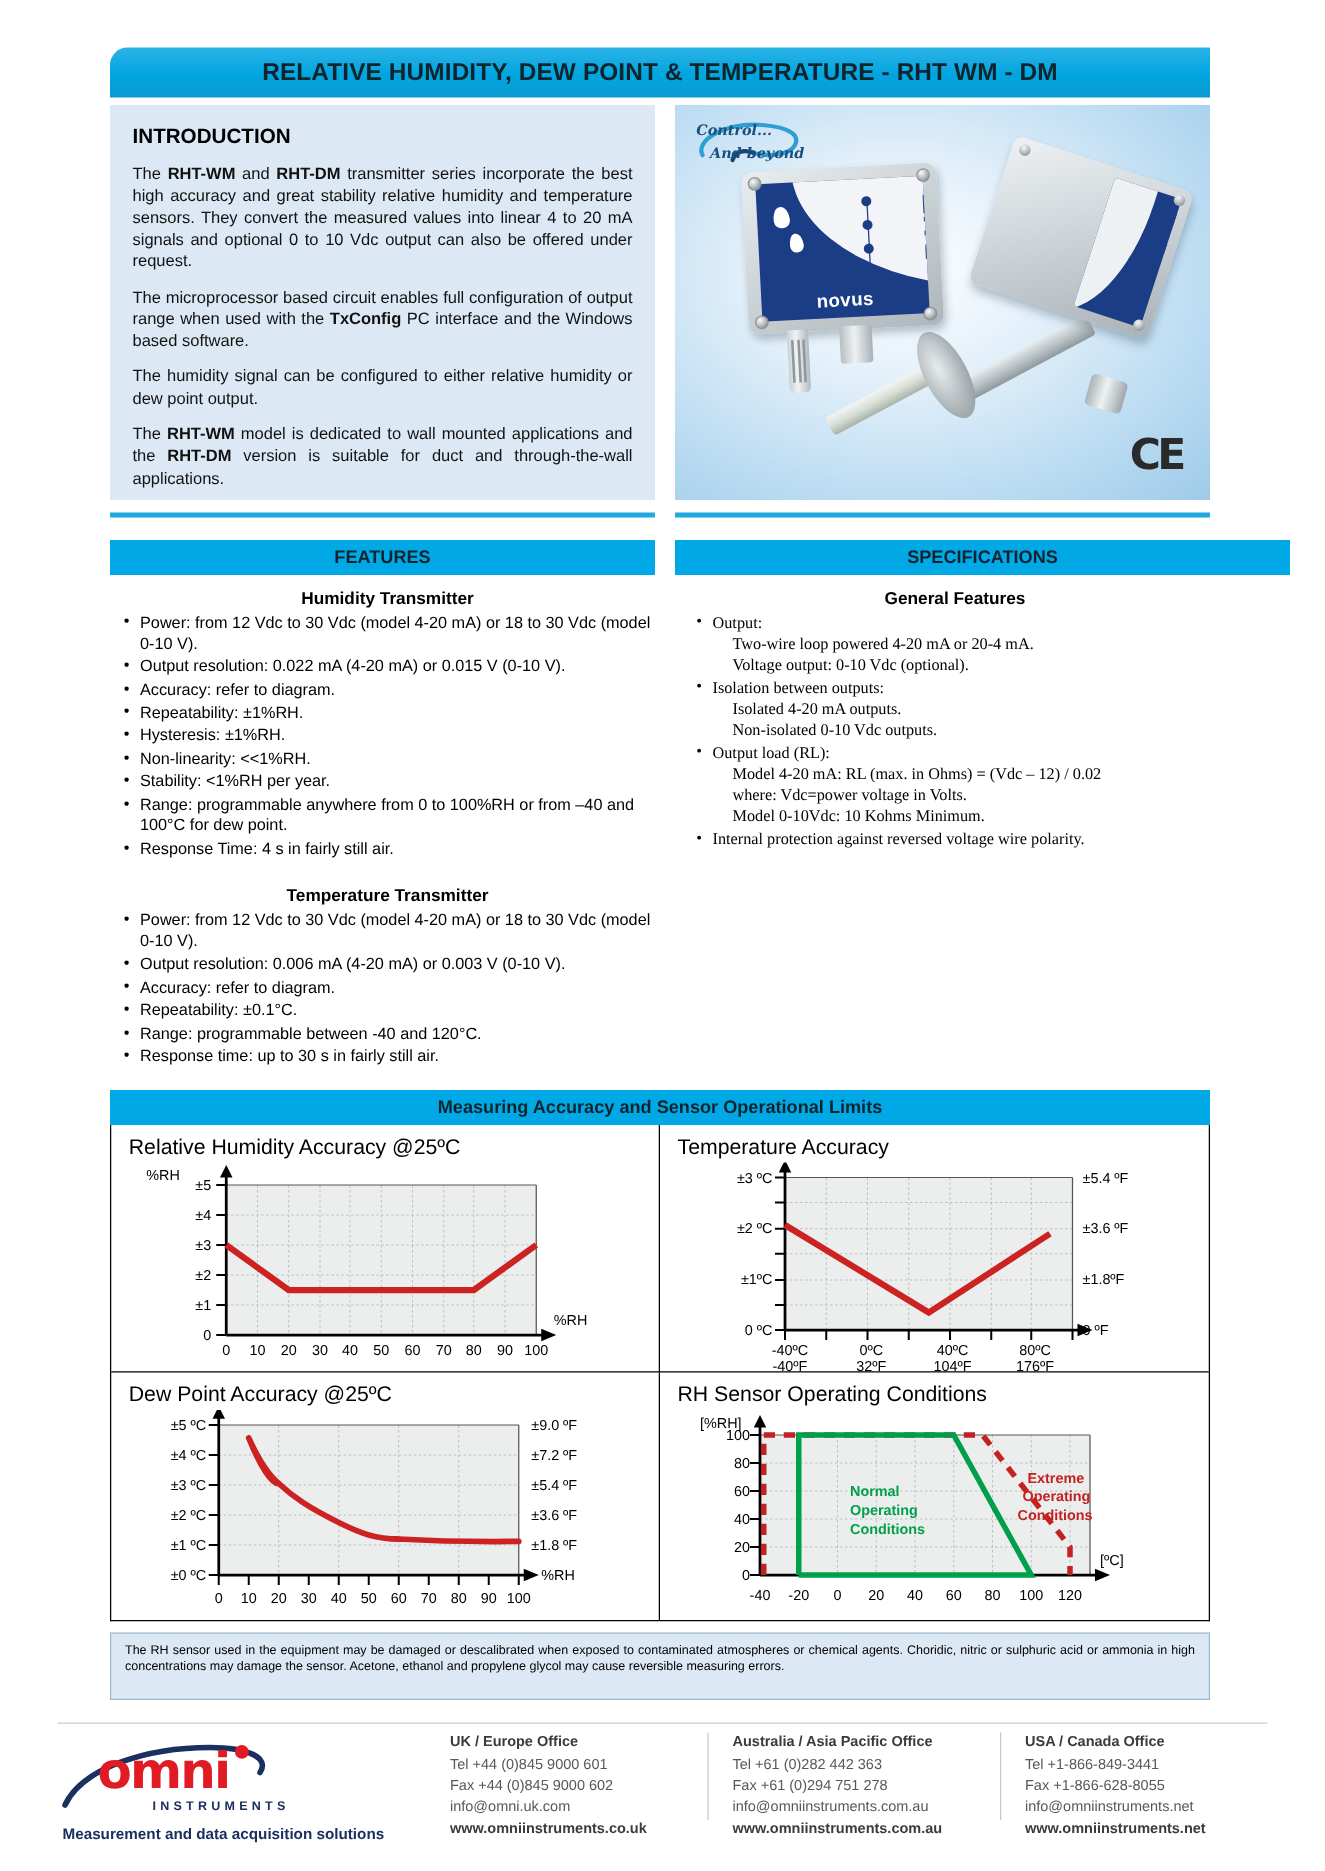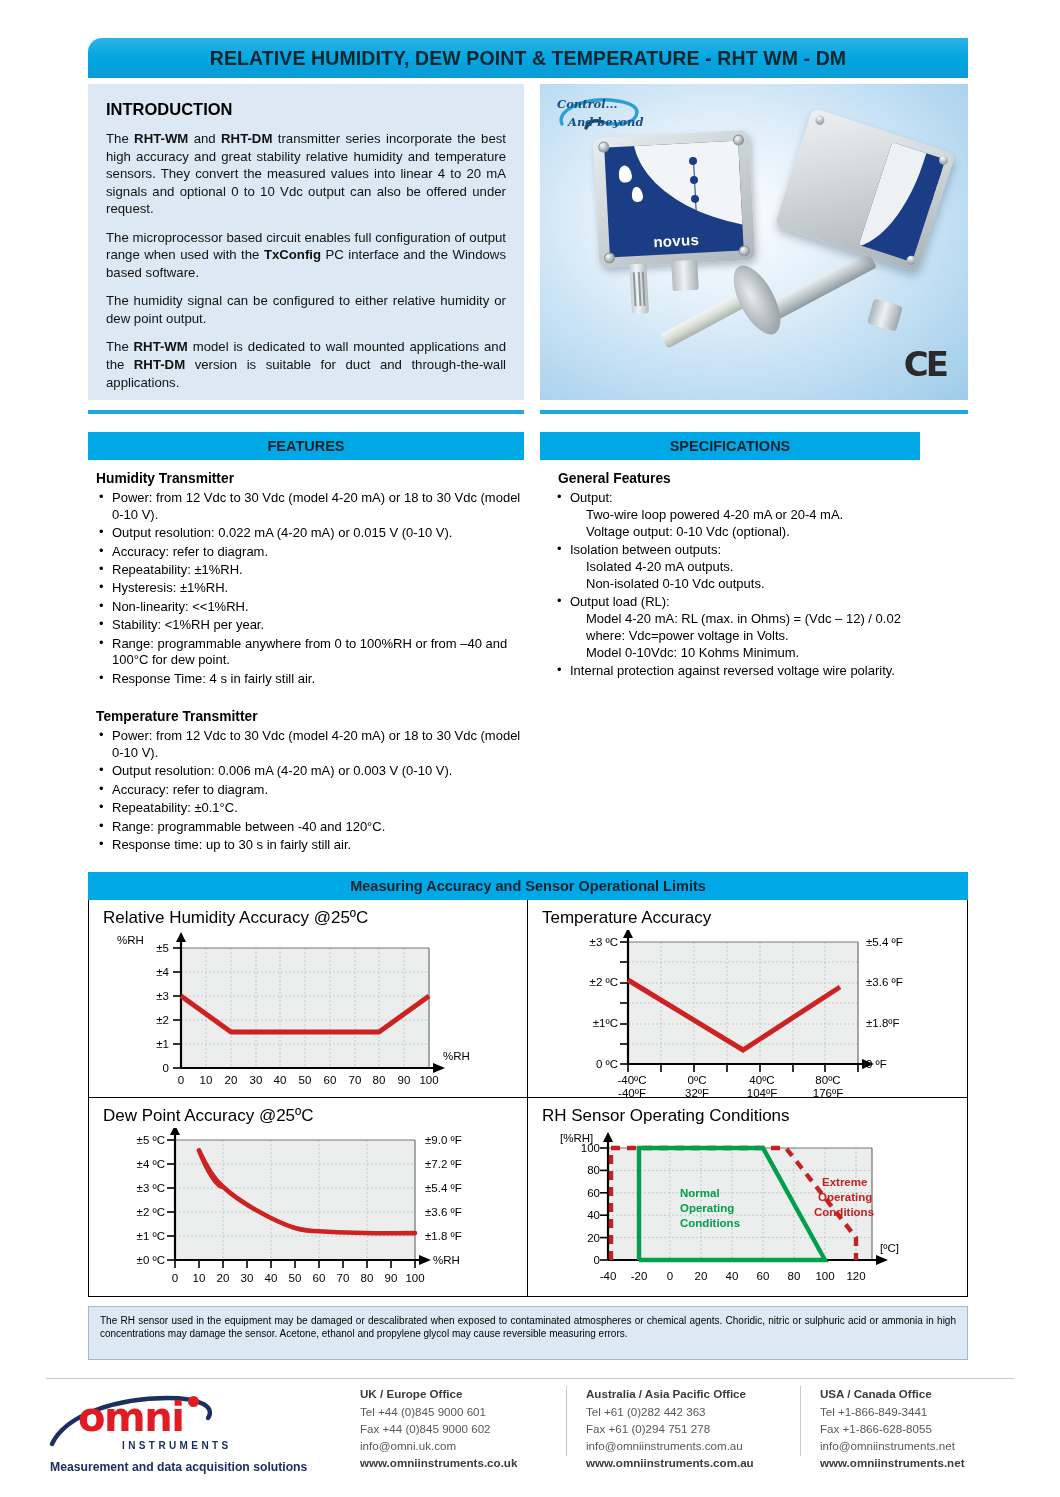--- a/index.html
+++ b/index.html
@@ -176,31 +176,31 @@
     position: absolute; height: 4px; background: #22a8e0;
   }
   .sec-banner {
     position: absolute; height: 28px; background: #00a8e6;
     display: flex; align-items: center; justify-content: center;
   }
   .sec-banner span { font-size: 14.5px; font-weight: bold; color: #10242e; }
 
   
   .col { position: absolute; font-size: 13px; line-height: 1.3; }
-  .col h4 { font-size: 13.8px; font-weight: bold; margin: 6px 0 2px 0; }
+  .col h4 { font-size: 13.8px; font-weight: bold; margin: 6px 0 2px 0; text-align: center; }
   .col h4.sp { margin-left: 12px; }
   ul.bul { list-style: none; margin: 0; padding: 0; }
   ul.bul > li {
     position: relative; padding-left: 16px; margin-bottom: 1.5px;
   }
   ul.bul > li::before {
     content: "\2022"; position: absolute; left: 3px; top: -1px;
     font-size: 13px; color: #000;
   }
-  ul.bul.spec { margin-left: 8px; }
+  ul.bul.spec { margin-left: 8px; font-family: Liberation Serif, serif; }
   .sub { padding-left: 16px; display: block; }
   .gap { height: 13px; }
 
   
   .chart-banner {
     position: absolute; left: 88px; top: 872px; width: 880px; height: 28px;
     background: #00a8e6; display: flex; align-items: center; justify-content: center;
   }
   .chart-banner span { font-size: 14.5px; font-weight: bold; color: #10242e; }
   .chart-grid {
@@ -319,21 +319,21 @@
 
     <div class="ce-mark">CE</div>
   </div>
 
   <div class="rule" style="left:88px; top:410px; width:436px;"></div>
   <div class="rule" style="left:540px; top:410px; width:428px;"></div>
 
   <div class="sec-banner" style="left:88px; top:432px; width:436px;">
     <span>FEATURES</span>
   </div>
-  <div class="sec-banner" style="left:540px; top:432px; width:380px;">
+  <div class="sec-banner" style="left:540px; top:432px; width:492px;">
     <span>SPECIFICATIONS</span>
   </div>
 
   <div class="col" style="left:96px; top:464px; width:428px;">
     <h4>Humidity Transmitter</h4>
     <ul class="bul">
       <li>Power: from 12 Vdc to 30 Vdc (model 4-20 mA) or 18 to 30 Vdc (model 0-10 V).</li>
       <li>Output resolution: 0.022 mA (4-20 mA) or 0.015 V (0-10 V).</li>
       <li>Accuracy: refer to diagram.</li>
       <li>Repeatability: ±1%RH.</li>

